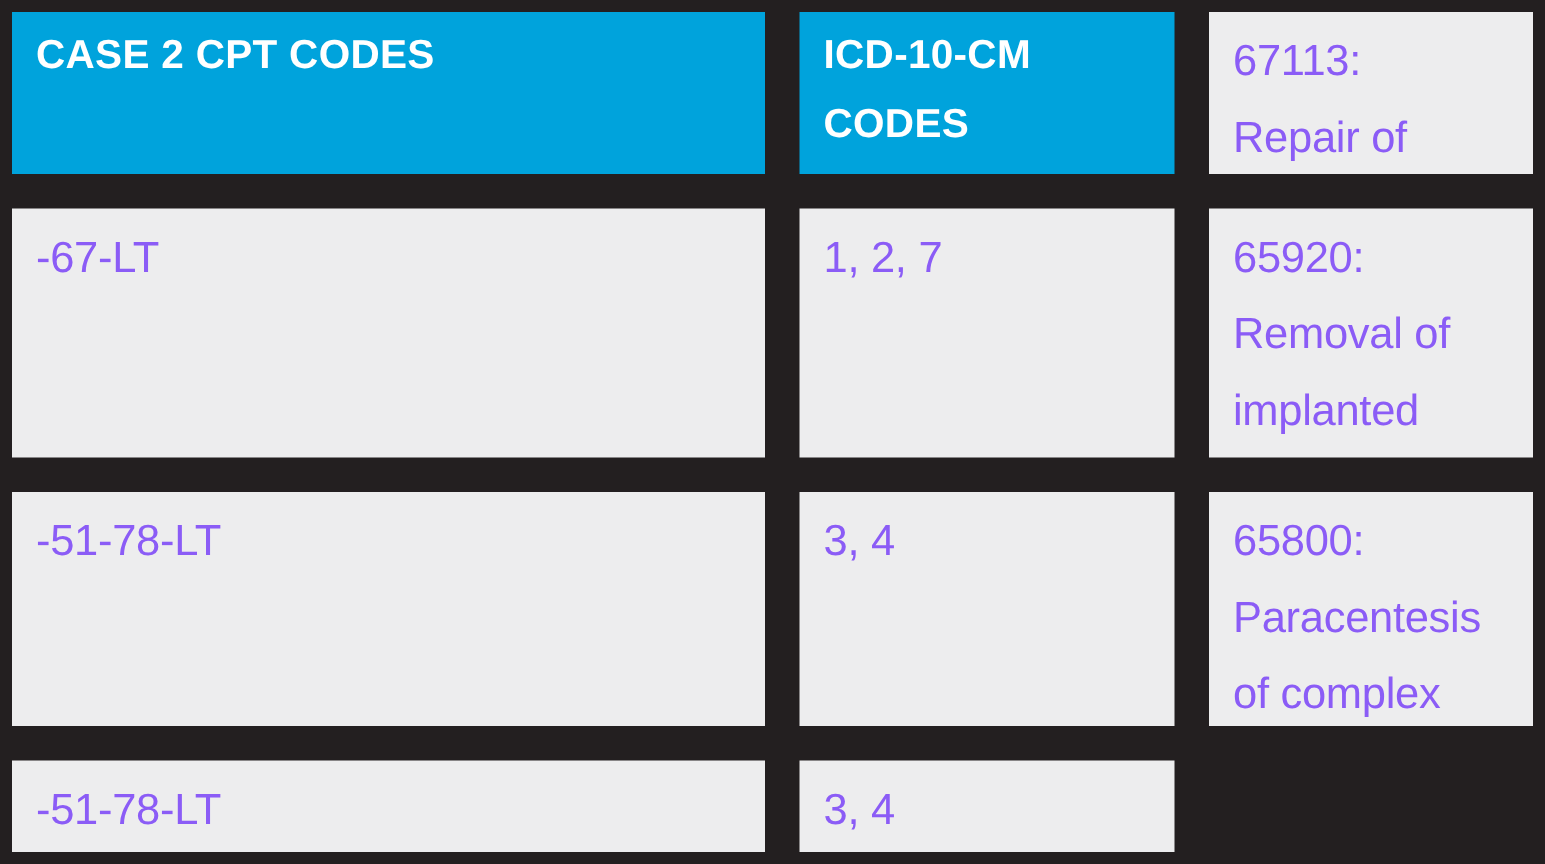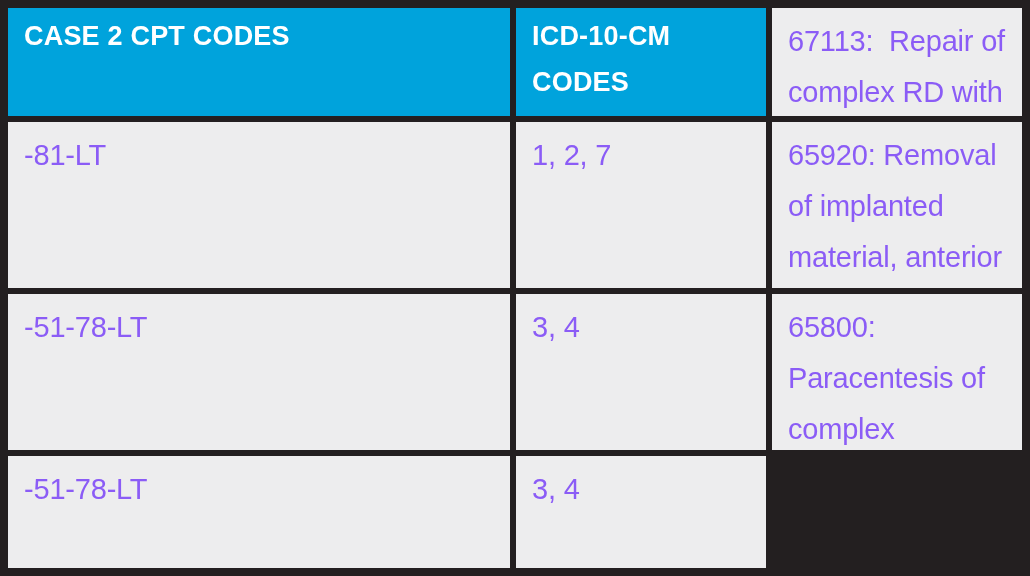--- a/index.html
+++ b/index.html
@@ -10,21 +10,21 @@
   }
   .table-wrap {
     width: 1030px;
     height: 576px;
     box-sizing: border-box;
     background: #231f20;            
     padding: 8px;                   
     display: grid;
     grid-template-columns: 502px 250px 1fr;
     grid-template-rows: 108px 166px 156px 1fr;
-    gap: 6px;                       
+    gap: 23px;                       
   }
   .th {
     background: #00a3dc;
     color: #ffffff;
     font-weight: bold;
     font-size: 27px;
     line-height: 1.7;
     padding: 6px 16px;
     letter-spacing: 0.2px;
     box-sizing: border-box;
@@ -45,21 +45,21 @@
 </style>
 </head>
 <body>
 
 <div class="table-wrap">
 
   <div class="th">CASE 2 CPT CODES</div>
   <div class="th">ICD-10-CM CODES</div>
 
   <div class="td">67113:  Repair of complex RD with vitrectomy and membrane peeling</div>
-  <div class="td">-81-LT</div>
+  <div class="td">-67-LT</div>
   <div class="td">1, 2, 7</div>
 
   <div class="td">65920: Removal of implanted material, anterior membrane of eye</div>
   <div class="td">-51-78-LT</div>
   <div class="td">3, 4</div>
 
   <div class="td">65800: Paracentesis of complex chamber of eye</div>
   <div class="td">-51-78-LT</div>
   <div class="td">3, 4</div>
 

